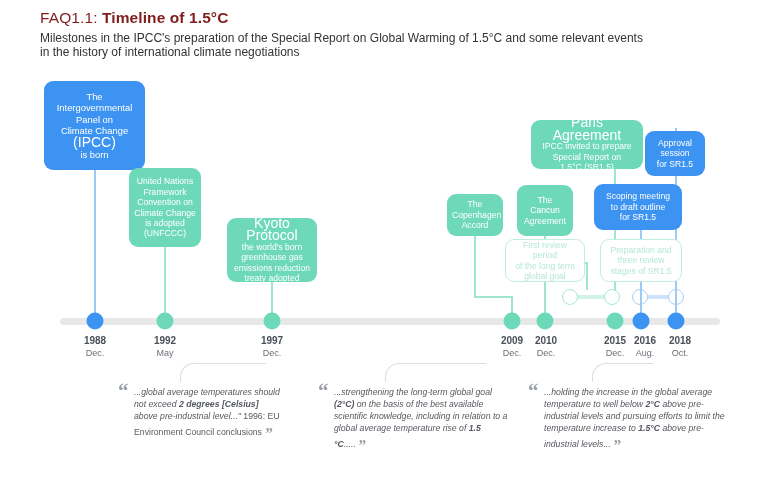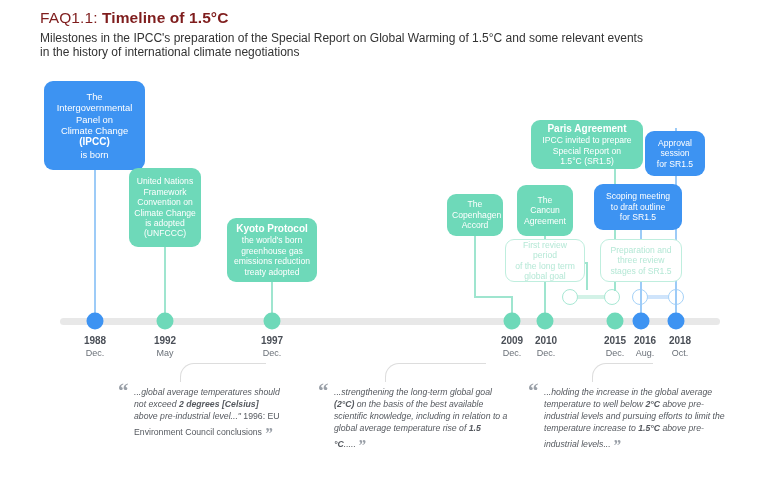--- a/index.html
+++ b/index.html
@@ -27,21 +27,21 @@
   .tick .mo{font-size:9px;font-weight:400;color:#6a7078;line-height:12px;}
 
   
   .box{position:absolute;border-radius:9px;box-sizing:border-box;text-align:center;
        display:flex;align-items:center;justify-content:center;padding:4px 5px;}
   .box .inner{width:100%;}
   .box.blue{background:#3d93f2;color:#ffffff;}
   .box.teal{background:#6ed9b9;color:#ffffff;}
   .box.ghost{background:#ffffff;border:1.3px solid #bfeede;color:#b5e8d6;}
   .box .t1{font-size:9.4px;line-height:11.4px;font-weight:400;}
-  .box .t1b{font-size:10px;line-height:12.6px;font-weight:700;}
+  .box .t1b{font-size:14px;line-height:12.6px;font-weight:400;}
   .box .t2{font-size:8.6px;line-height:10.4px;font-weight:400;}
 
   
   .ln{position:absolute;}
   .ln.v{width:1.6px;}
   .ln.h{height:1.6px;}
   .ln.tealc{background:#9fe5cf;}
   .ln.bluec{background:#9dcbf7;}
 
   .ring{position:absolute;width:16px;height:16px;border-radius:50%;box-sizing:border-box;background:#ffffff;transform:translate(-50%,-50%);}

